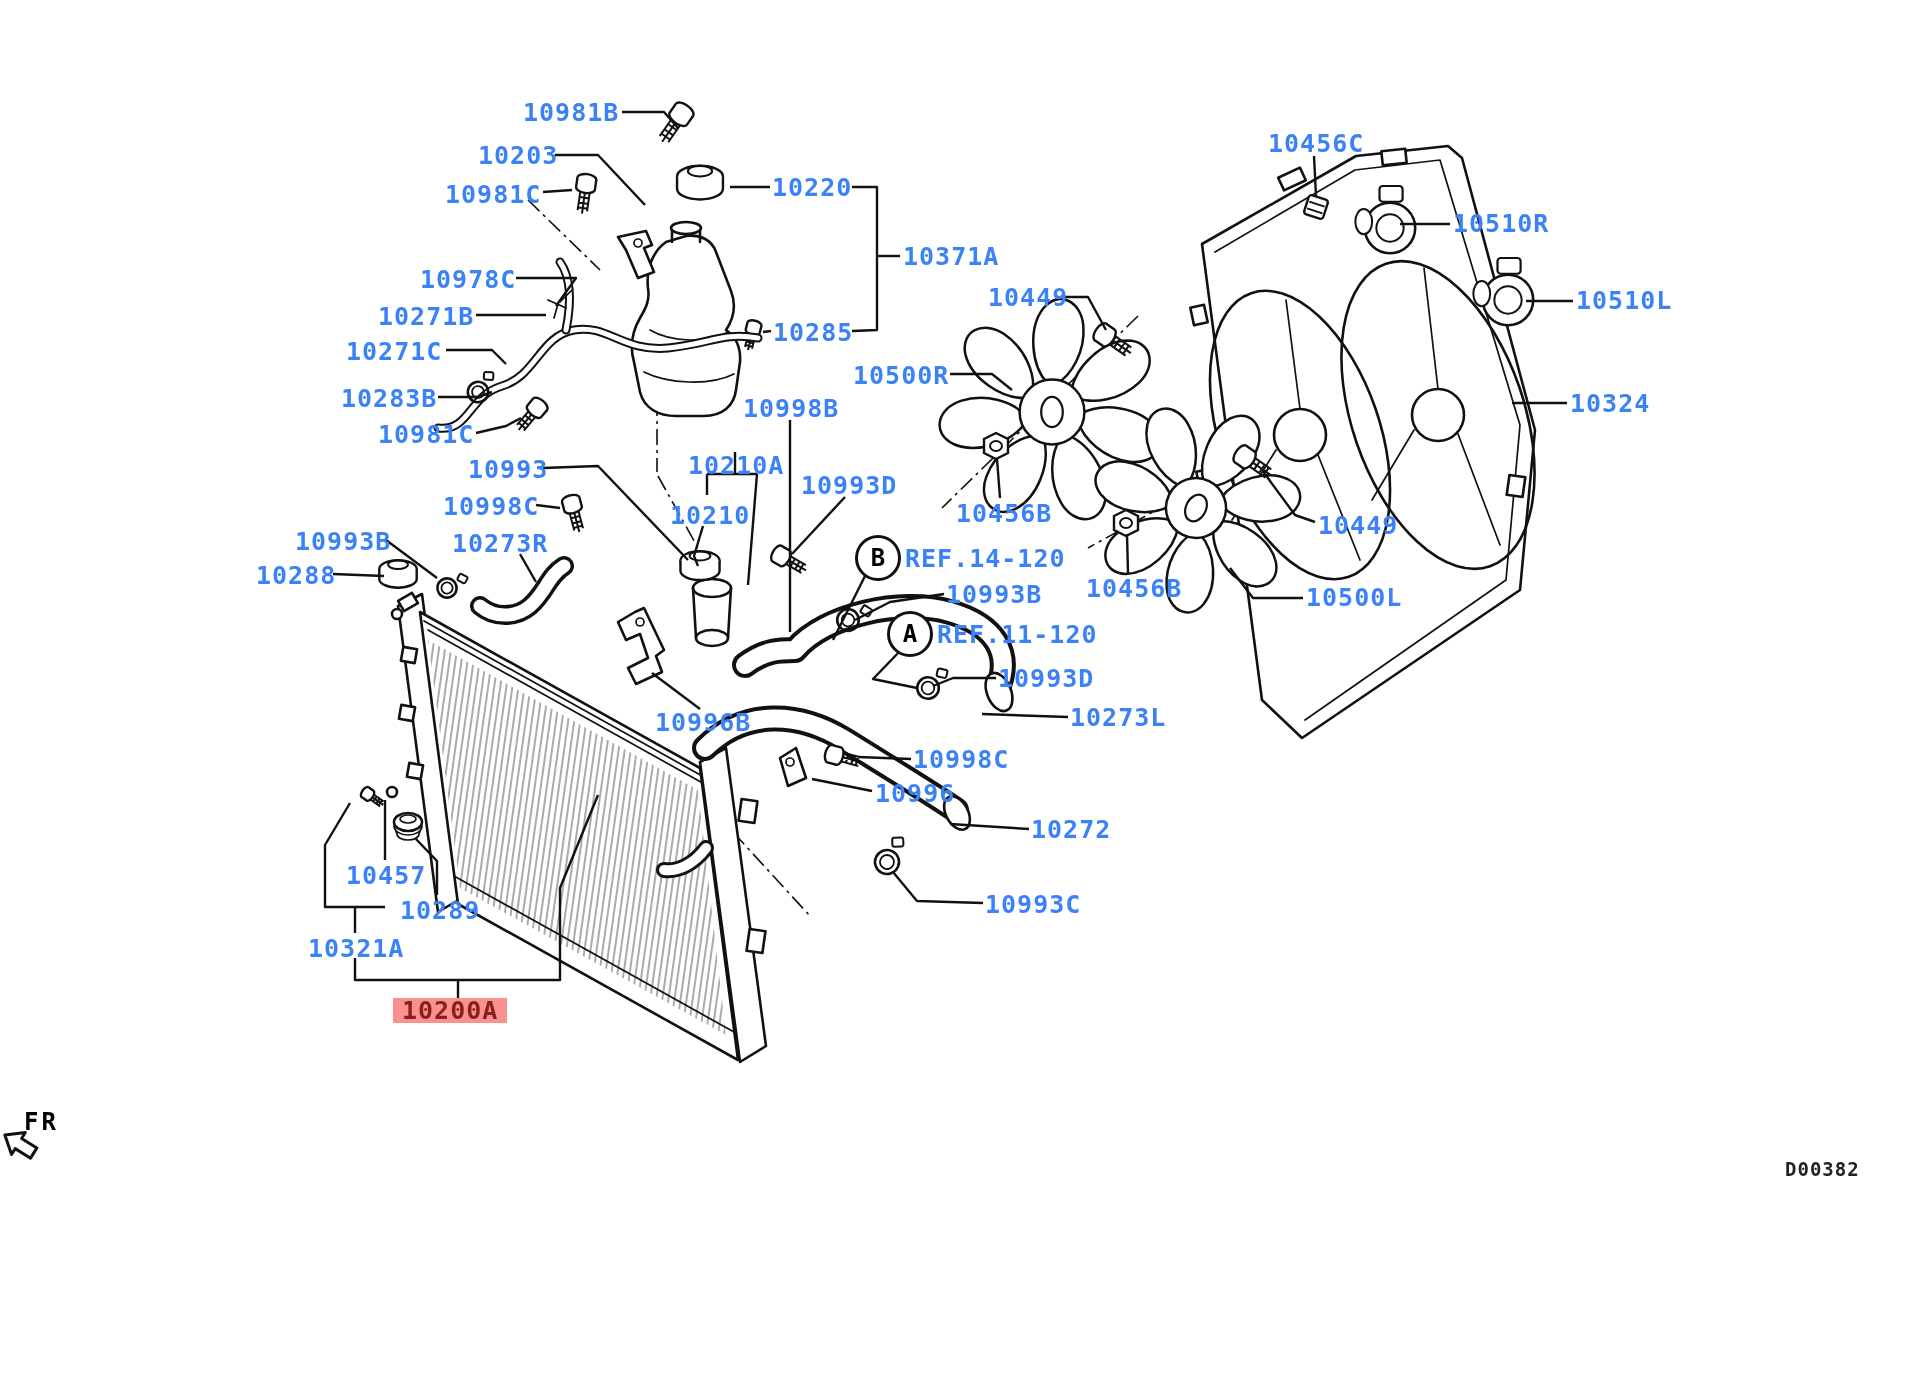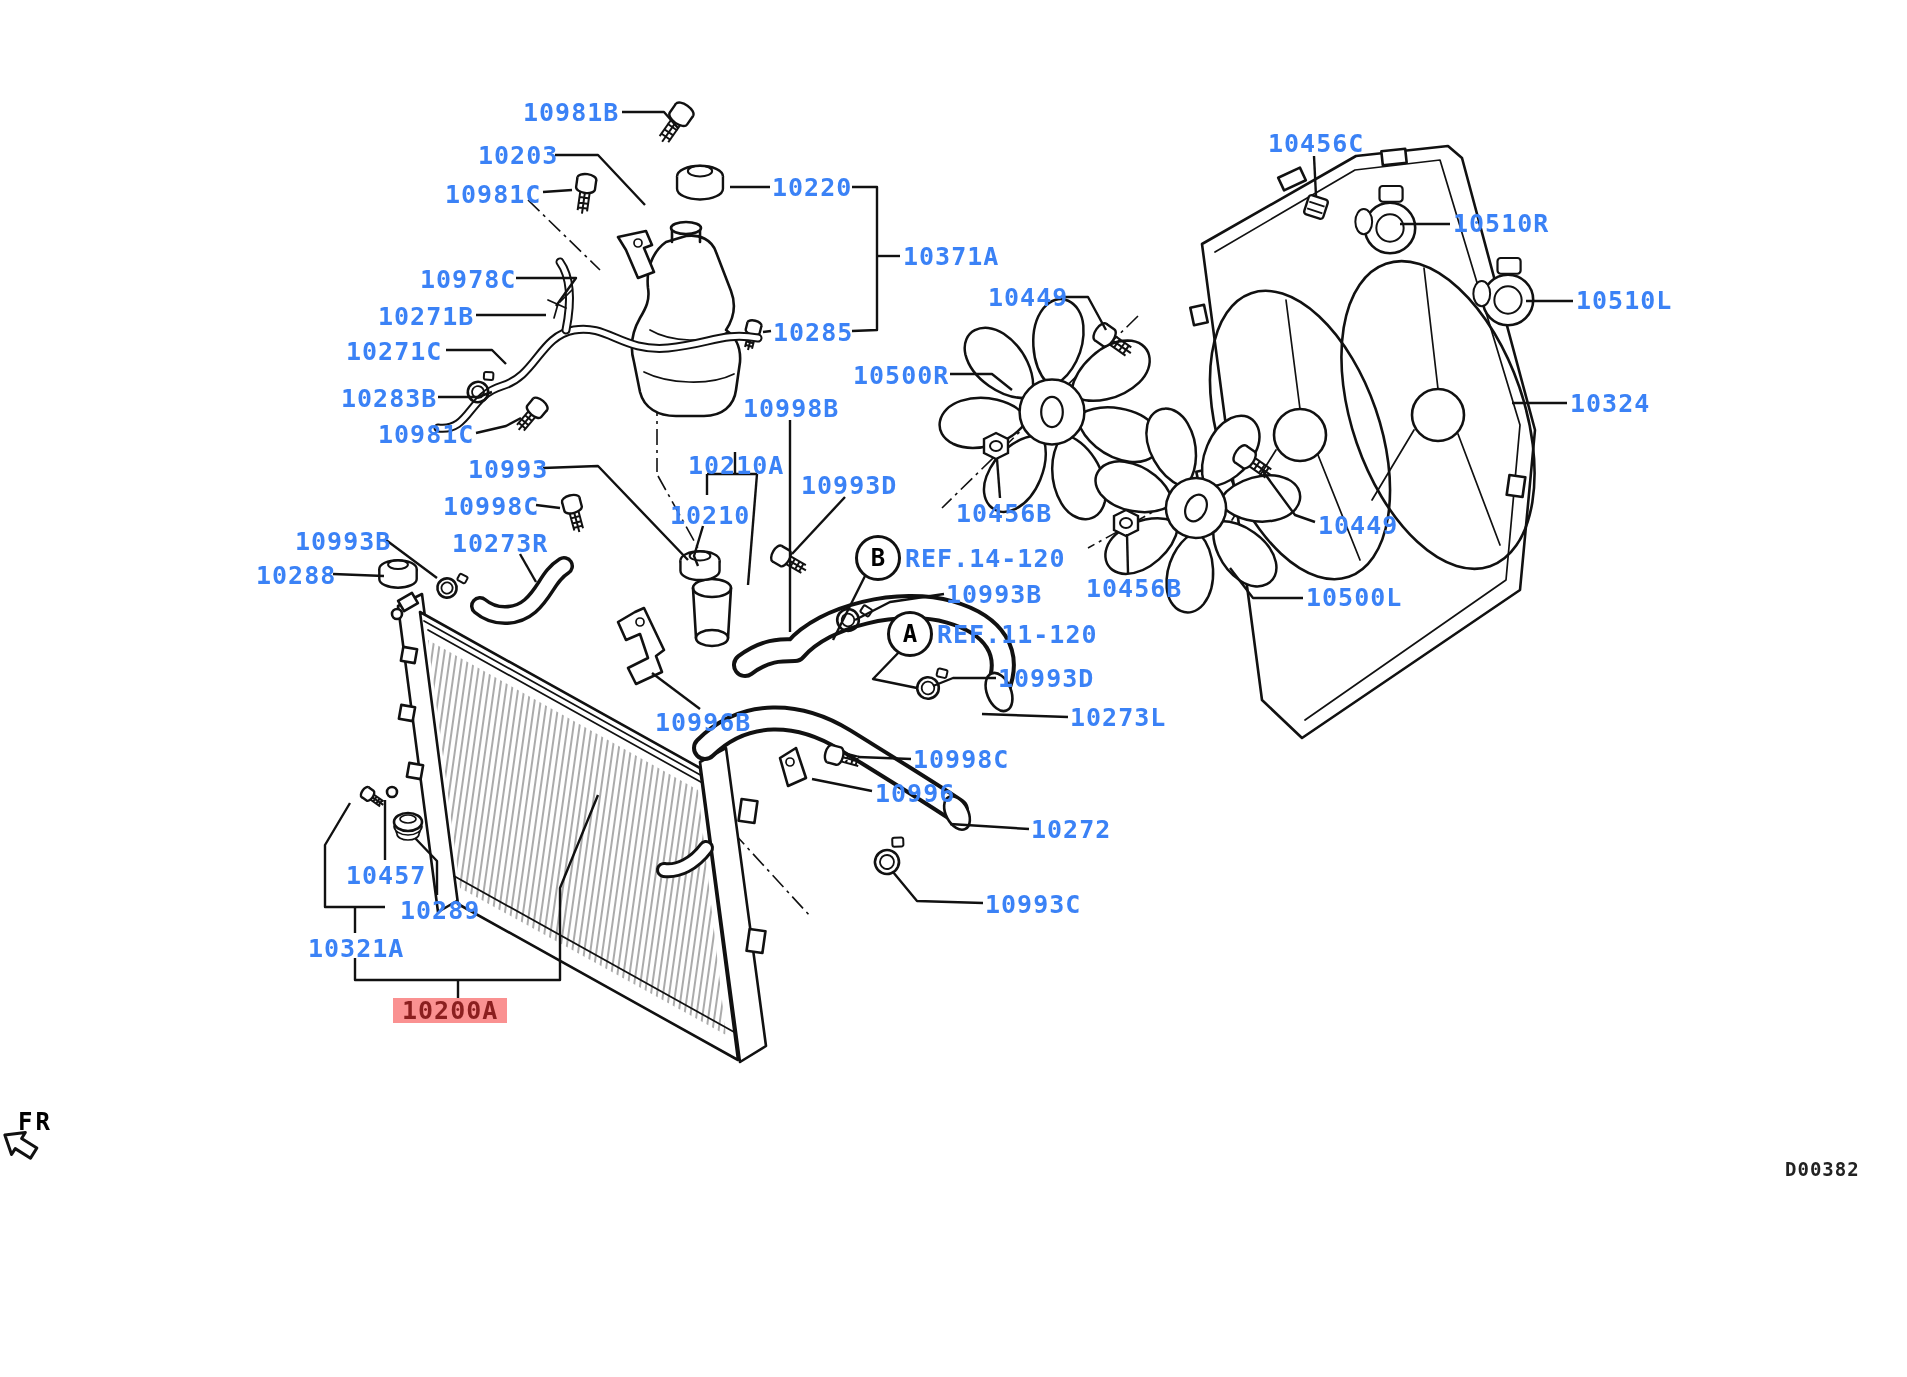--- a/index.html
+++ b/index.html
@@ -296,18 +296,18 @@
       <div class="plabel" style="left: 956px; top: 501px;">10456B</div>
       <div class="plabel" style="left: 1318px; top: 513px;">10449</div>
       <div class="plabel" style="left: 1086px; top: 576px;">10456B</div>
       <div class="plabel" style="left: 1306px; top: 585px;">10500L</div>
       <div class="refcircle" style="left: 855px; top: 535px;">B</div>
       <div class="plabel" style="left: 905px; top: 546px;">REF.14-120</div>
       <div class="refcircle" style="left: 887px; top: 611px;">A</div>
       <div class="plabel" style="left: 937px; top: 622px;">REF.11-120</div>
     </div>
 
-<div class="fr" id="fr-label" style="left:18px;top:1110px;text-align:center;">FR</div>
+<div class="fr" id="fr-label" style="left:24px;top:1110px;text-align:center;">FR</div>
 
 <div class="code" style="left:1785px;top:1160px;">D00382</div>
 
 
 </div>
 
 </body></html>

